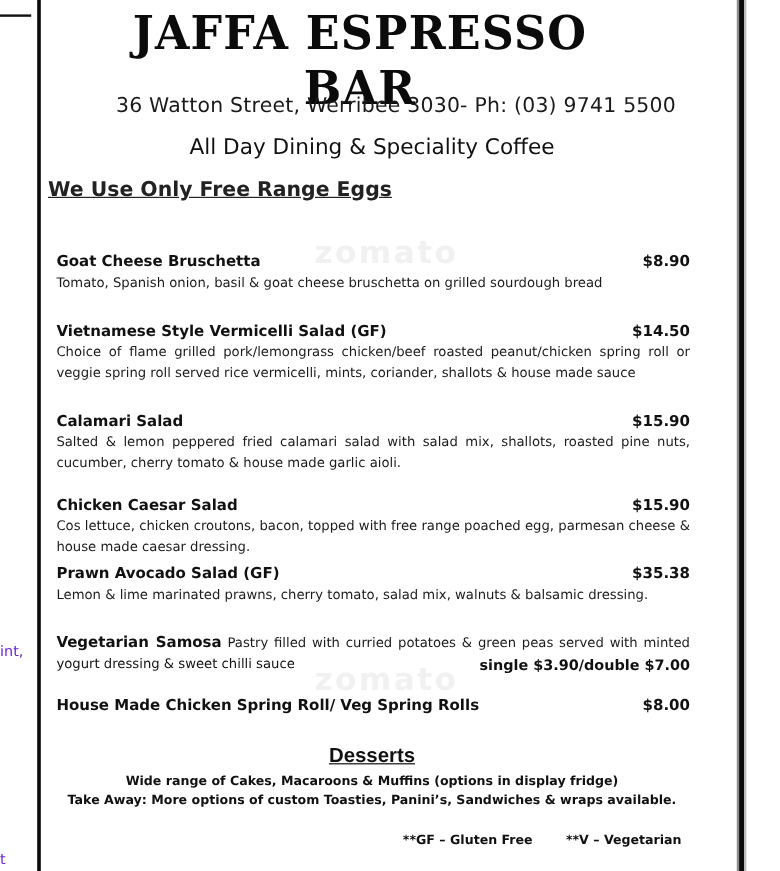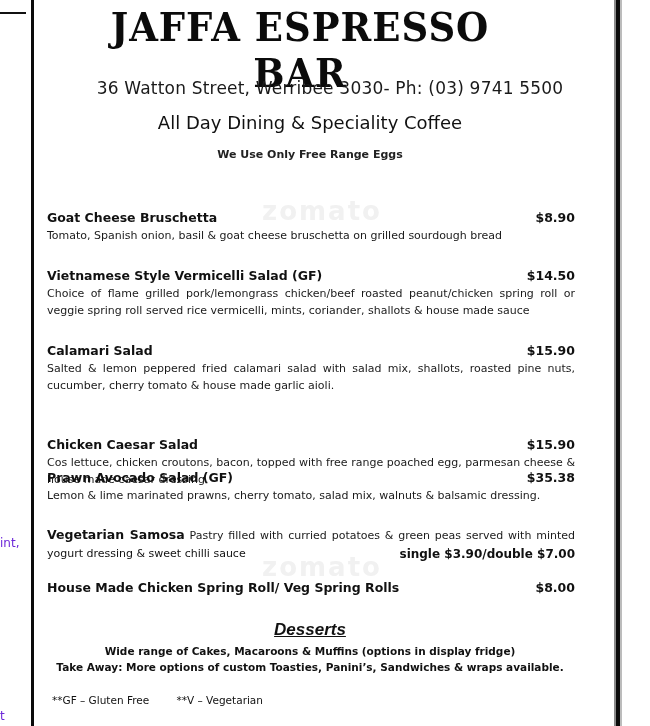--- a/index.html
+++ b/index.html
@@ -20,51 +20,51 @@
   }
   .address {
     position:absolute; left:40px; width:580px; top:78px; text-align:center;
     font-family:"DejaVu Sans", sans-serif; font-size:17px; color:#1a1a1a; letter-spacing:0.2px;
   }
   .tagline {
     position:absolute; left:40px; width:540px; top:112px; text-align:center;
     font-family:"DejaVu Sans", sans-serif; font-size:18px; color:#111;
   }
   .freerange {
-    position:absolute; left:40px; width:540px; top:148px; text-align:center;
-    font-family:"DejaVu Sans", sans-serif; font-weight:bold; font-size:11px; color:#222;
+    position:absolute; left:40px; width:540px; top:148px; 
+    font-family:"DejaVu Sans", sans-serif; font-weight:bold; font-size:17px; text-decoration:underline; color:#222;
   }
 
   .watermark {
     position:absolute; font-family:"DejaVu Sans", sans-serif; font-size:26px; font-weight:bold;
     color:#f1f1f1; letter-spacing:2px;
   }
 
   .item { position:absolute; left:47px; width:528px; }
   .item-head { display:flex; justify-content:space-between; align-items:center; }
   .item-name { font-family:"DejaVu Sans", sans-serif; font-weight:bold; font-size:12.5px; color:#111; }
   .item-price { font-family:"DejaVu Sans", sans-serif; font-weight:bold; font-size:12.5px; color:#111; }
   .item-desc { font-family:"DejaVu Sans", sans-serif; font-size:11px; color:#1a1a1a; line-height:17px; margin-top:2px; text-align:justify; }
   .item-desc.justify-last { text-align-last:left; }
   .inline-name { font-family:"DejaVu Sans", sans-serif; font-weight:bold; font-size:12.5px; color:#111; }
   .samosa-line1 { font-family:"DejaVu Sans", sans-serif; font-size:11px; color:#1a1a1a; text-align:justify; text-align-last:justify; line-height:18px; }
   .samosa-line2 { display:flex; justify-content:space-between; font-family:"DejaVu Sans", sans-serif; font-size:11px; line-height:18px; }
   .samosa-line2 .price { font-weight:bold; font-size:12px; color:#111; }
 
   .desserts-title {
     position:absolute; left:40px; width:540px; top:620px; text-align:center;
-    font-family:"Liberation Sans", sans-serif; font-weight:bold; font-size:17px; text-decoration:underline; color:#111;font-style:italic;
+    font-family:"Liberation Sans", sans-serif; font-weight:bold; font-size:17px; text-decoration:underline; color:#111;
   }
   .desserts-line {
     position:absolute; left:40px; width:540px; text-align:center;
     font-family:"DejaVu Sans", sans-serif; font-weight:bold; font-size:10.5px; color:#111;
   }
   .legend {
-    position:absolute; left:40px; width:540px; top:694px; text-align:left;
-    font-family:"DejaVu Sans", sans-serif; font-weight:normal; font-size:10.5px; color:#111;
+    position:absolute; left:40px; width:540px; top:694px; text-align:right;
+    font-family:"DejaVu Sans", sans-serif; font-weight:bold; font-size:10.5px; color:#111;
   }
   .legend span { margin:0 12px; }
 </style>
 </head>
 <body>
 
 <div class="left-rule"></div>
 <div class="left-frag" style="top:536px;">int,</div>
 <div class="left-frag" style="top:709px;">t</div>
 
@@ -96,21 +96,21 @@
 </div>
 
 <div class="item" style="top:343px;">
   <div class="item-head">
     <span class="item-name">Calamari Salad</span>
     <span class="item-price">$15.90</span>
   </div>
   <div class="item-desc justify-last">Salted &amp; lemon peppered fried calamari salad with salad mix, shallots, roasted pine nuts, cucumber, cherry tomato &amp; house made garlic aioli.</div>
 </div>
 
-<div class="item" style="top:413px;margin-top:24px;">
+<div class="item" style="top:413px;">
   <div class="item-head">
     <span class="item-name">Chicken Caesar Salad</span>
     <span class="item-price">$15.90</span>
   </div>
   <div class="item-desc justify-last">Cos lettuce, chicken croutons, bacon, topped with free range poached egg, parmesan cheese &amp; house made caesar dressing.</div>
 </div>
 
 <div class="item" style="top:470px;">
   <div class="item-head">
     <span class="item-name">Prawn Avocado Salad (GF)</span>

